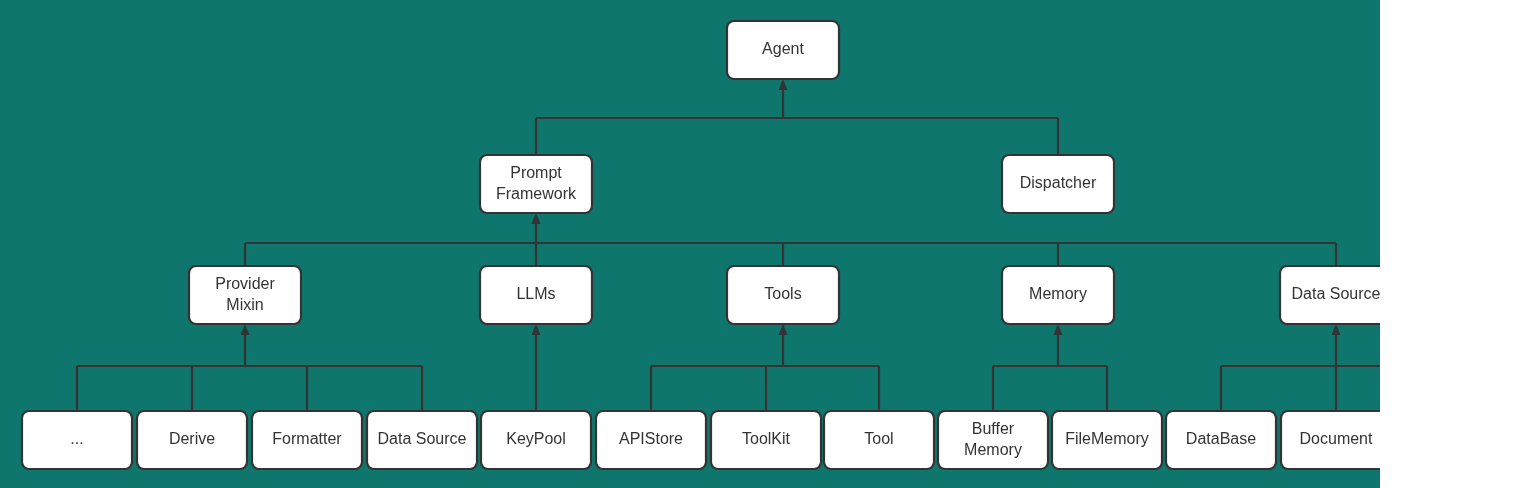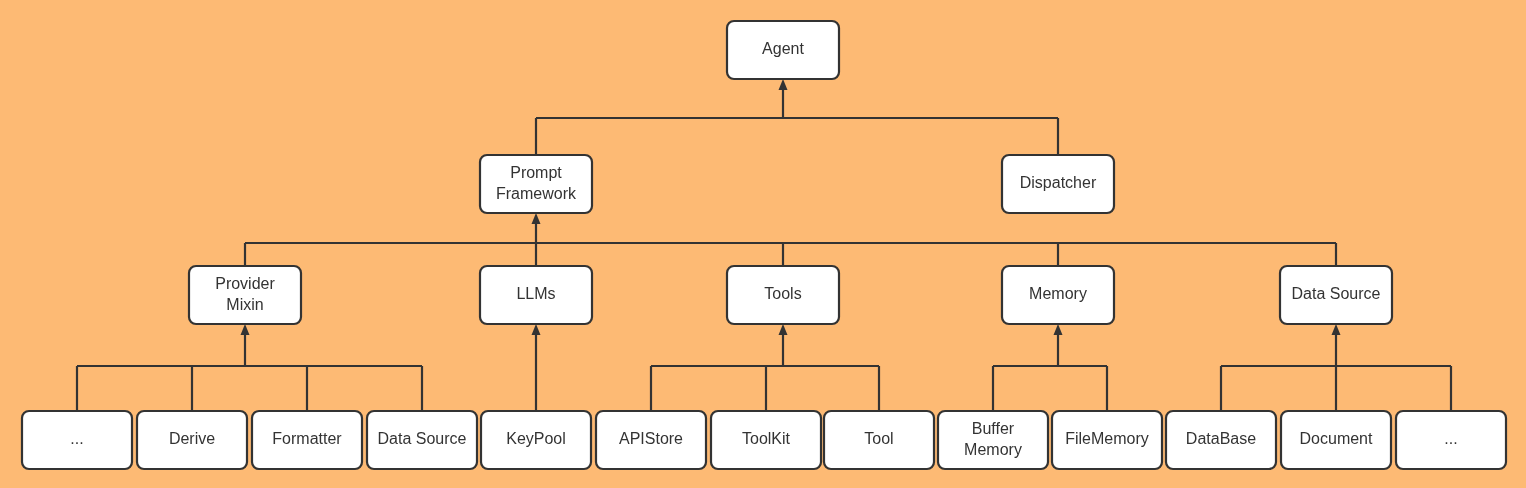--- a/index.html
+++ b/index.html
@@ -2,25 +2,26 @@
 <html><head>
 <meta charset="utf-8">
 <style>
   html, body {
     margin: 0;
     padding: 0;
     background: #ffffff;
   }
   #diagram-root {
     position: relative;
-    width: 1526px;
+    width: 1360px;
     height: 488px;
-    background: #fdba74;
+    background: #0f766e;
     font-family: "Liberation Sans", "DejaVu Sans", sans-serif;
     overflow: hidden;
+    padding-left: 20px;
   }
   svg#diagram-svg {
     position: absolute;
     top: 0;
     left: 0;
     width: 1526px;
     height: 488px;
     display: block;
   }
   .node-box {

